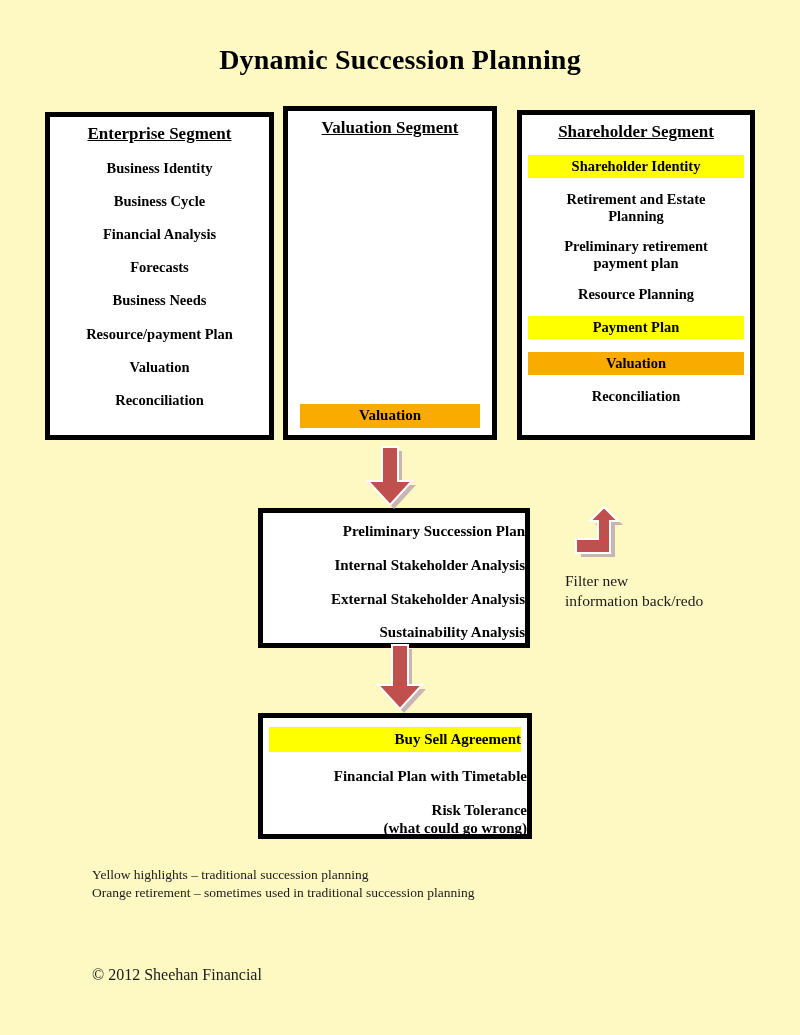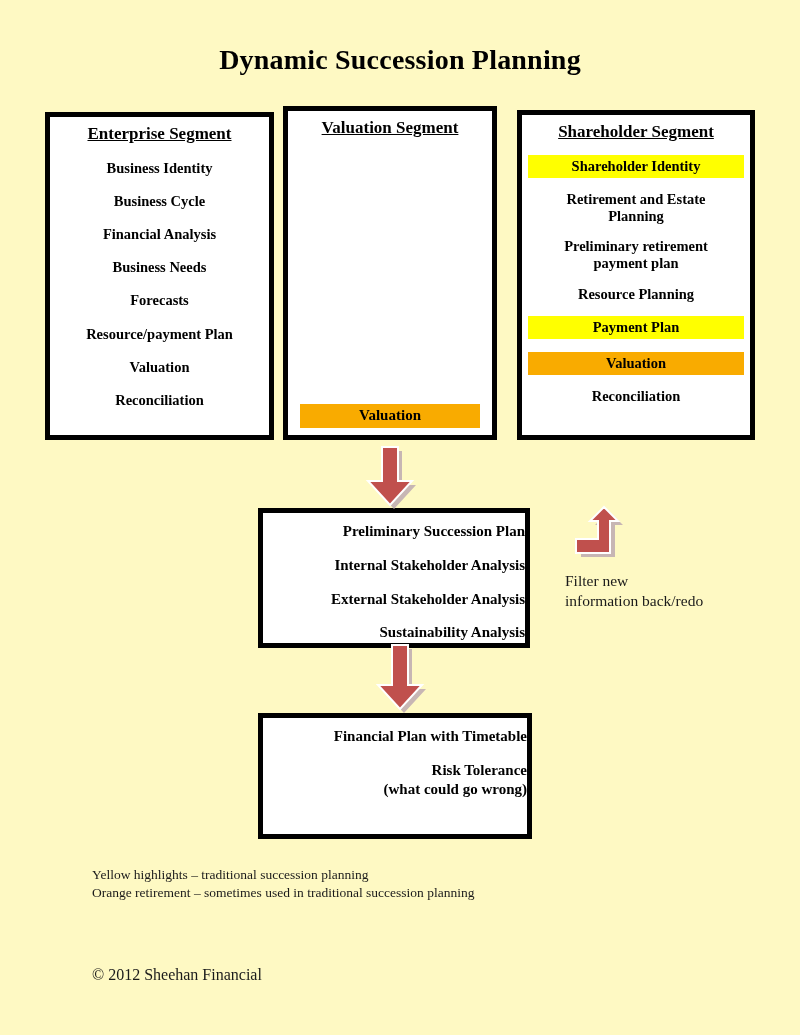--- a/index.html
+++ b/index.html
@@ -38,22 +38,22 @@
 
 <div id="page">
 
   <div class="title">Dynamic Succession Planning</div>
 
   <div class="seg-box" style="left:45px;top:112px;width:229px;height:328px;">
     <div class="seg-header">Enterprise Segment</div>
     <div class="seg-item">Business Identity</div>
     <div class="seg-item">Business Cycle</div>
     <div class="seg-item">Financial Analysis</div>
+    <div class="seg-item">Forecasts</div>
     <div class="seg-item">Business Needs</div>
-    <div class="seg-item">Forecasts</div>
     <div class="seg-item">Resource/payment Plan</div>
     <div class="seg-item">Valuation</div>
     <div class="seg-item">Reconciliation</div>
   </div>
 
   <div class="seg-box" style="left:283px;top:106px;width:214px;height:334px;">
     <div class="seg-header">Valuation Segment</div>
     <div class="seg-item bottom-bar hl-orange">Valuation</div>
   </div>
 
@@ -89,20 +89,21 @@
 
   <div class="side-note">Filter new
 information back/redo</div>
 
   <svg class="arrow" style="left:376px;top:644px;" width="50" height="70" viewBox="0 0 50 70">
     <path class="shadow-shape" d="M20,5 L36,5 L36,45 L50,45 L28,69 L6,45 L20,45 Z"></path>
     <path class="main-shape" d="M16,1 L32,1 L32,41 L46,41 L24,65 L2,41 L16,41 Z"></path>
   </svg>
 
   <div class="flow-box" style="left:258px;top:713px;width:274px;height:126px;">
+    <div class="flow-item hl-yellow">Buy Sell Agreement</div>
     <div class="flow-item">Financial Plan with Timetable</div>
     <div class="flow-item">Risk Tolerance
 (what could go wrong)</div>
   </div>
 
   <div class="legend">
     <div>Yellow highlights – traditional succession planning</div>
     <div>Orange retirement – sometimes used in traditional succession planning</div>
   </div>
 

